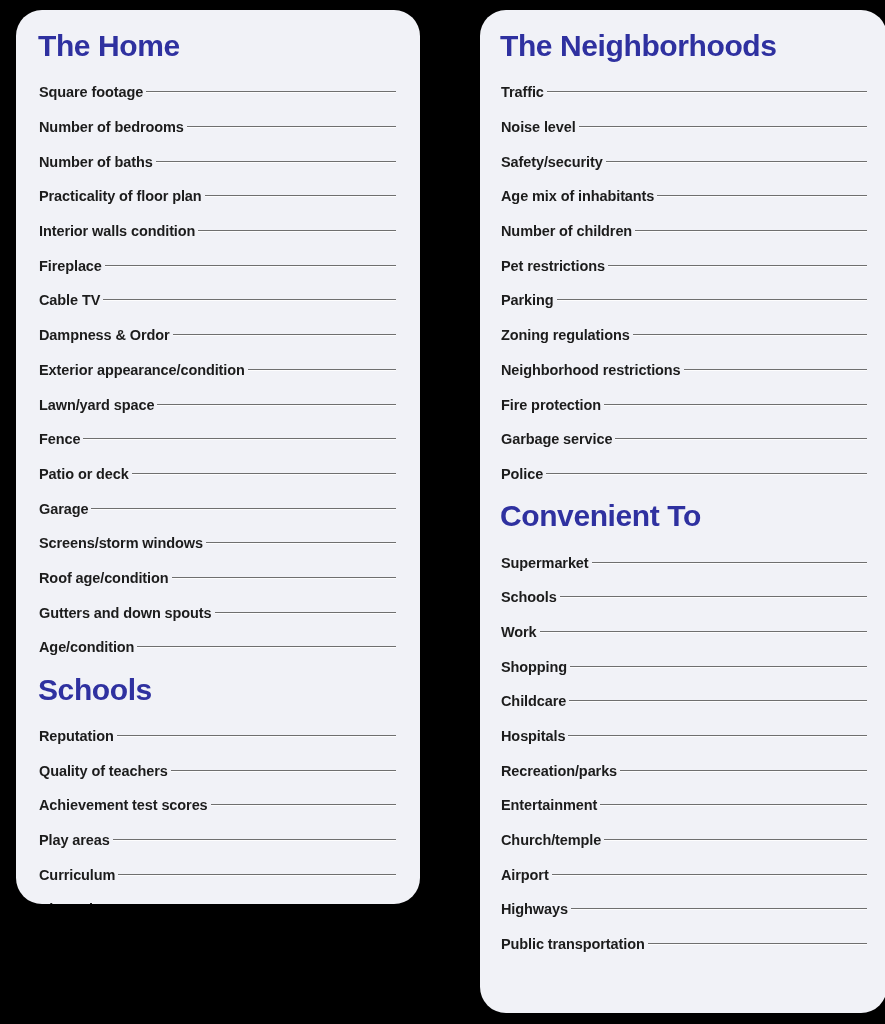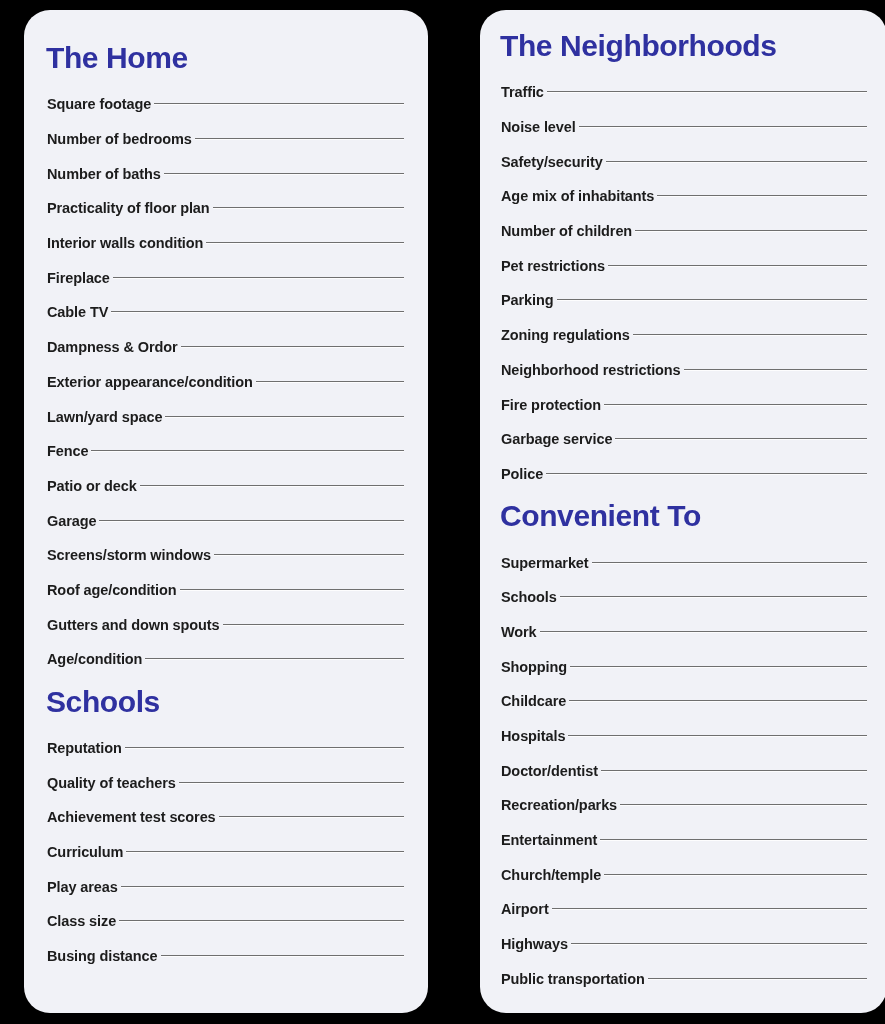--- a/index.html
+++ b/index.html
@@ -23,25 +23,25 @@
 
   .card {
     position: absolute;
     background: #f1f2f7;
     border-radius: 26px;
     overflow: hidden;
     box-sizing: border-box;
   }
 
   #card-left {
-    left: 24px;
+    left: 16px;
     top: 10px;
     width: 404px;
-    height: 1003px;
-    padding: 12px 24px 0 16px;
+    height: 894px;
+    padding: 0 24px 0 16px;
   }
 
   #card-right {
     left: 480px;
     top: 10px;
     width: 407px;
     height: 1003px;
     padding: 0 20px 0 14px;
   }
 
@@ -186,25 +186,25 @@
         </div>
         <div class="row">
           <span class="row-label">Quality of teachers</span>
           <span class="row-rule"></span>
         </div>
         <div class="row">
           <span class="row-label">Achievement test scores</span>
           <span class="row-rule"></span>
         </div>
         <div class="row">
+          <span class="row-label">Play areas</span>
+          <span class="row-rule"></span>
+        </div>
+        <div class="row">
           <span class="row-label">Curriculum</span>
-          <span class="row-rule"></span>
-        </div>
-        <div class="row">
-          <span class="row-label">Play areas</span>
           <span class="row-rule"></span>
         </div>
         <div class="row">
           <span class="row-label">Class size</span>
           <span class="row-rule"></span>
         </div>
         <div class="row">
           <span class="row-label">Busing distance</span>
           <span class="row-rule"></span>
         </div>
@@ -286,24 +286,20 @@
         </div>
         <div class="row">
           <span class="row-label">Childcare</span>
           <span class="row-rule"></span>
         </div>
         <div class="row">
           <span class="row-label">Hospitals</span>
           <span class="row-rule"></span>
         </div>
         <div class="row">
-          <span class="row-label">Doctor/dentist</span>
-          <span class="row-rule"></span>
-        </div>
-        <div class="row">
           <span class="row-label">Recreation/parks</span>
           <span class="row-rule"></span>
         </div>
         <div class="row">
           <span class="row-label">Entertainment</span>
           <span class="row-rule"></span>
         </div>
         <div class="row">
           <span class="row-label">Church/temple</span>
           <span class="row-rule"></span>

